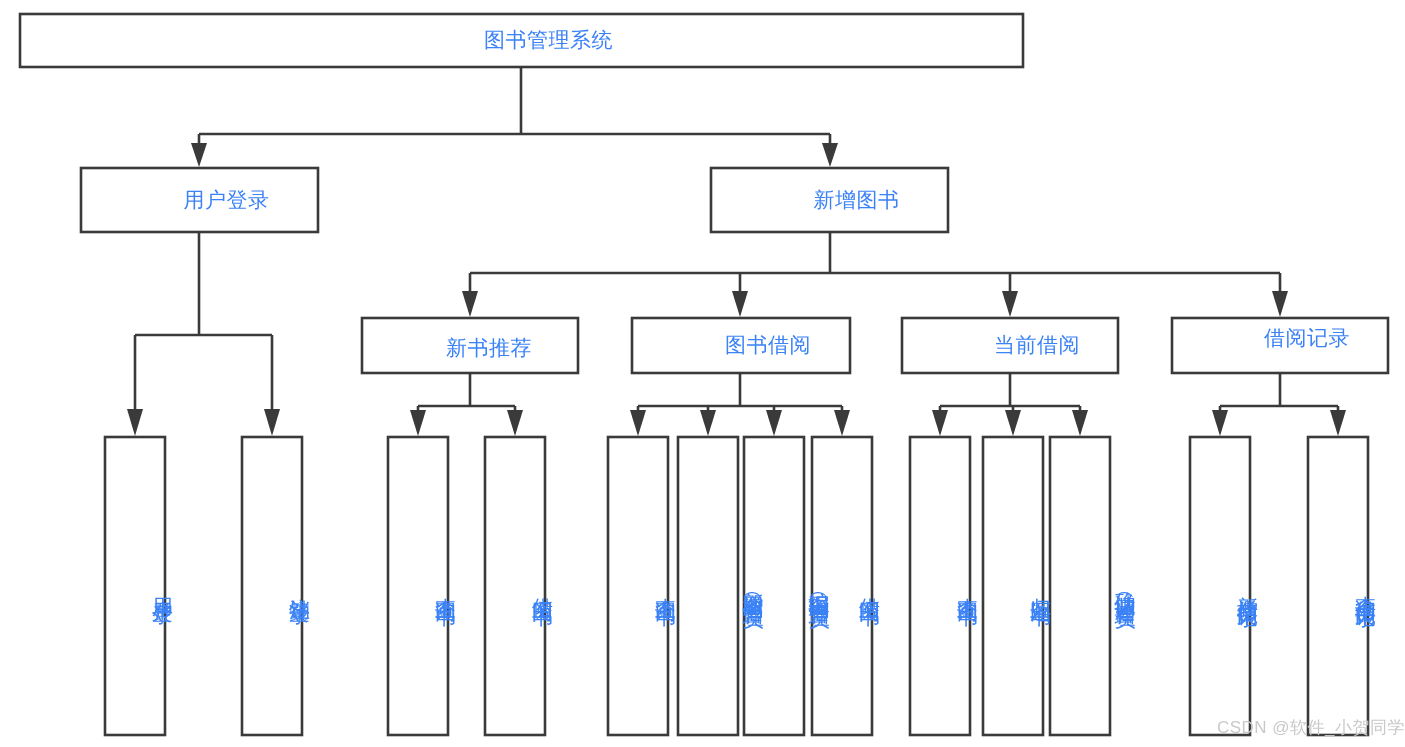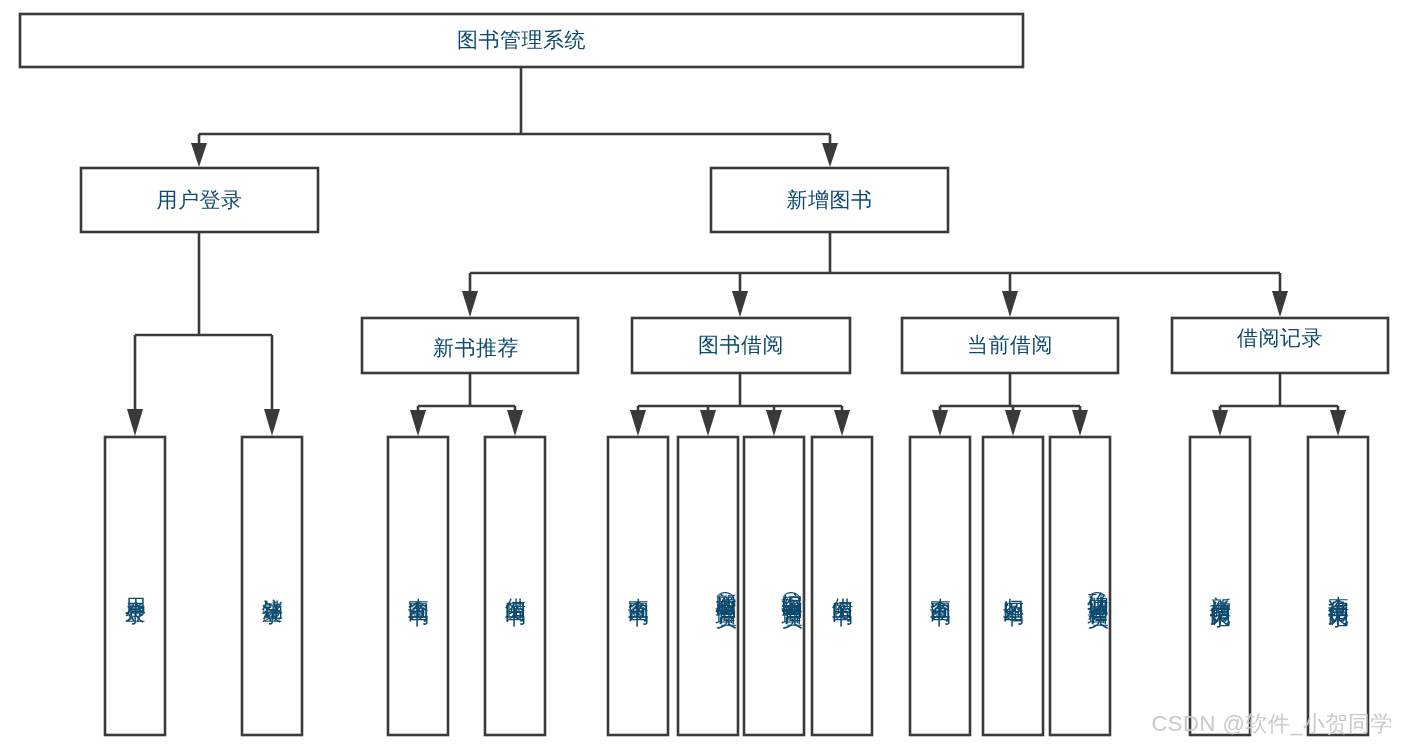--- a/index.html
+++ b/index.html
@@ -40,42 +40,43 @@
   }
   .arrow-head {
     fill: #3a3a3a;
     stroke: none;
   }
   .node-label {
     position: absolute;
     display: flex;
     align-items: center;
     justify-content: center;
-    color: #0c4a6e;
+    color: #3b82f6;
     font-family: Liberation Serif, serif;
     pointer-events: none;
     text-align: center;
     line-height: 1.18;
+    margin-left: 27px;
   }
   .node-label.horizontal {
     font-size: 21px;
     letter-spacing: 0.5px;
   }
   .node-label.vertical {
     writing-mode: vertical-rl;
     text-orientation: upright;
     font-size: 21px;
     letter-spacing: 2.5px;
     white-space: nowrap;
   }
   .watermark {
     position: absolute;
-    right: 12px;
+    right: 0;
     bottom: 8px;
-    font-size: 22px;
+    font-size: 17px;
     color: #c9c9c9;
     font-family: "Liberation Sans", "DejaVu Sans", sans-serif;
     white-space: nowrap;
     letter-spacing: 0.5px;
     pointer-events: none;
   }
 </style>
 </head>
 <body>
 
@@ -166,21 +167,21 @@
     <path class="connector" d="M 1338 406 L 1338 414"></path>
     <polygon class="arrow-head" points="1330,410 1346,410 1338,436"></polygon>
 
   </svg>
 
   <div class="node-label horizontal" style="left:20px; top:14px; width:1003px; height:53px;">图书管理系统</div>
 
   <div class="node-label horizontal" style="left:81px; top:168px; width:237px; height:64px;">用户登录</div>
   <div class="node-label horizontal" style="left:711px; top:168px; width:237px; height:64px;">新增图书</div>
 
-  <div class="node-label horizontal" style="left:368px; top:318px; width:216px; height:60px;">新书推荐</div>
+  <div class="node-label horizontal" style="left:354px; top:318px; width:216px; height:60px;">新书推荐</div>
   <div class="node-label horizontal" style="left:632px; top:318px; width:218px; height:55px;">图书借阅</div>
   <div class="node-label horizontal" style="left:902px; top:318px; width:216px; height:55px;">当前借阅</div>
   <div class="node-label horizontal" style="left:1172px; top:318px; width:216px; height:40px;">借阅记录</div>
 
   <div class="node-label vertical" style="left:105px; top:437px; width:60px; height:298px;">用户登录</div>
   <div class="node-label vertical" style="left:242px; top:437px; width:60px; height:298px;">注销登录</div>
   <div class="node-label vertical" style="left:388px; top:437px; width:60px; height:298px;">查询图书</div>
   <div class="node-label vertical" style="left:485px; top:437px; width:60px; height:298px;">借阅图书</div>
   <div class="node-label vertical" style="left:608px; top:437px; width:60px; height:298px;">查询图书</div>
   <div class="node-label vertical" style="left:678px; top:437px; width:60px; height:298px; align-items:flex-start;">新增图书（管理员）</div>

